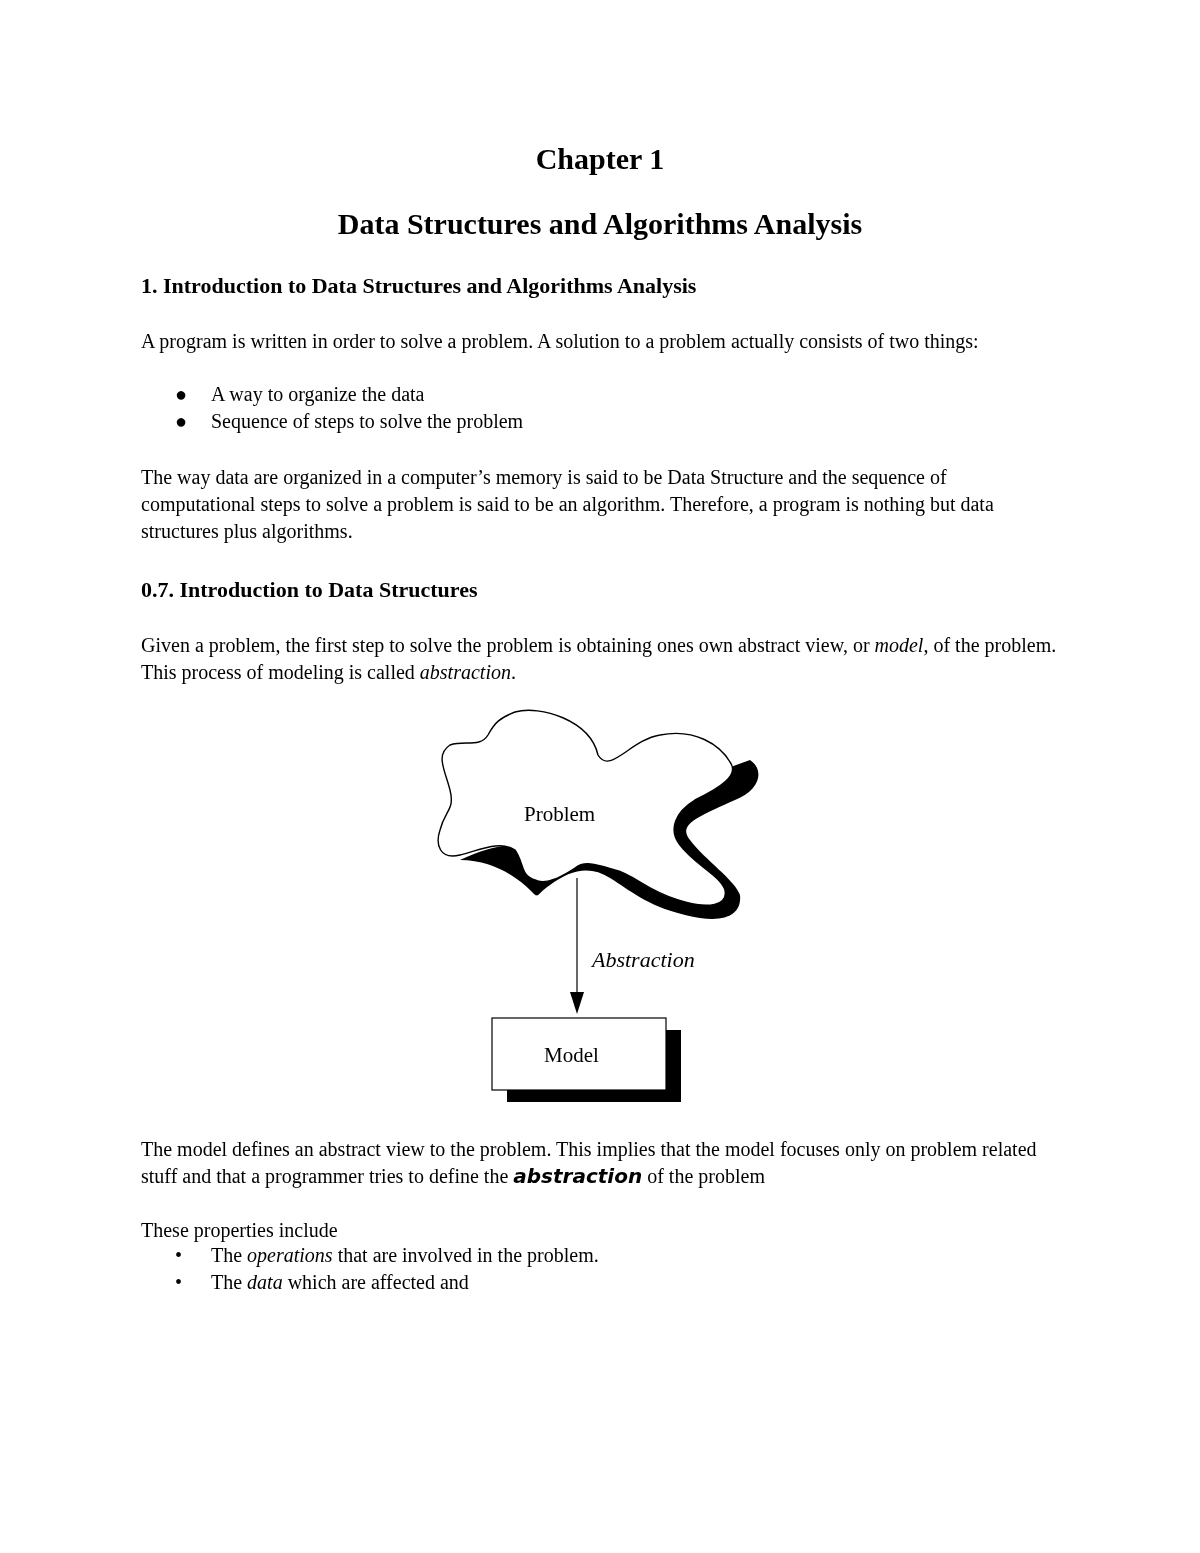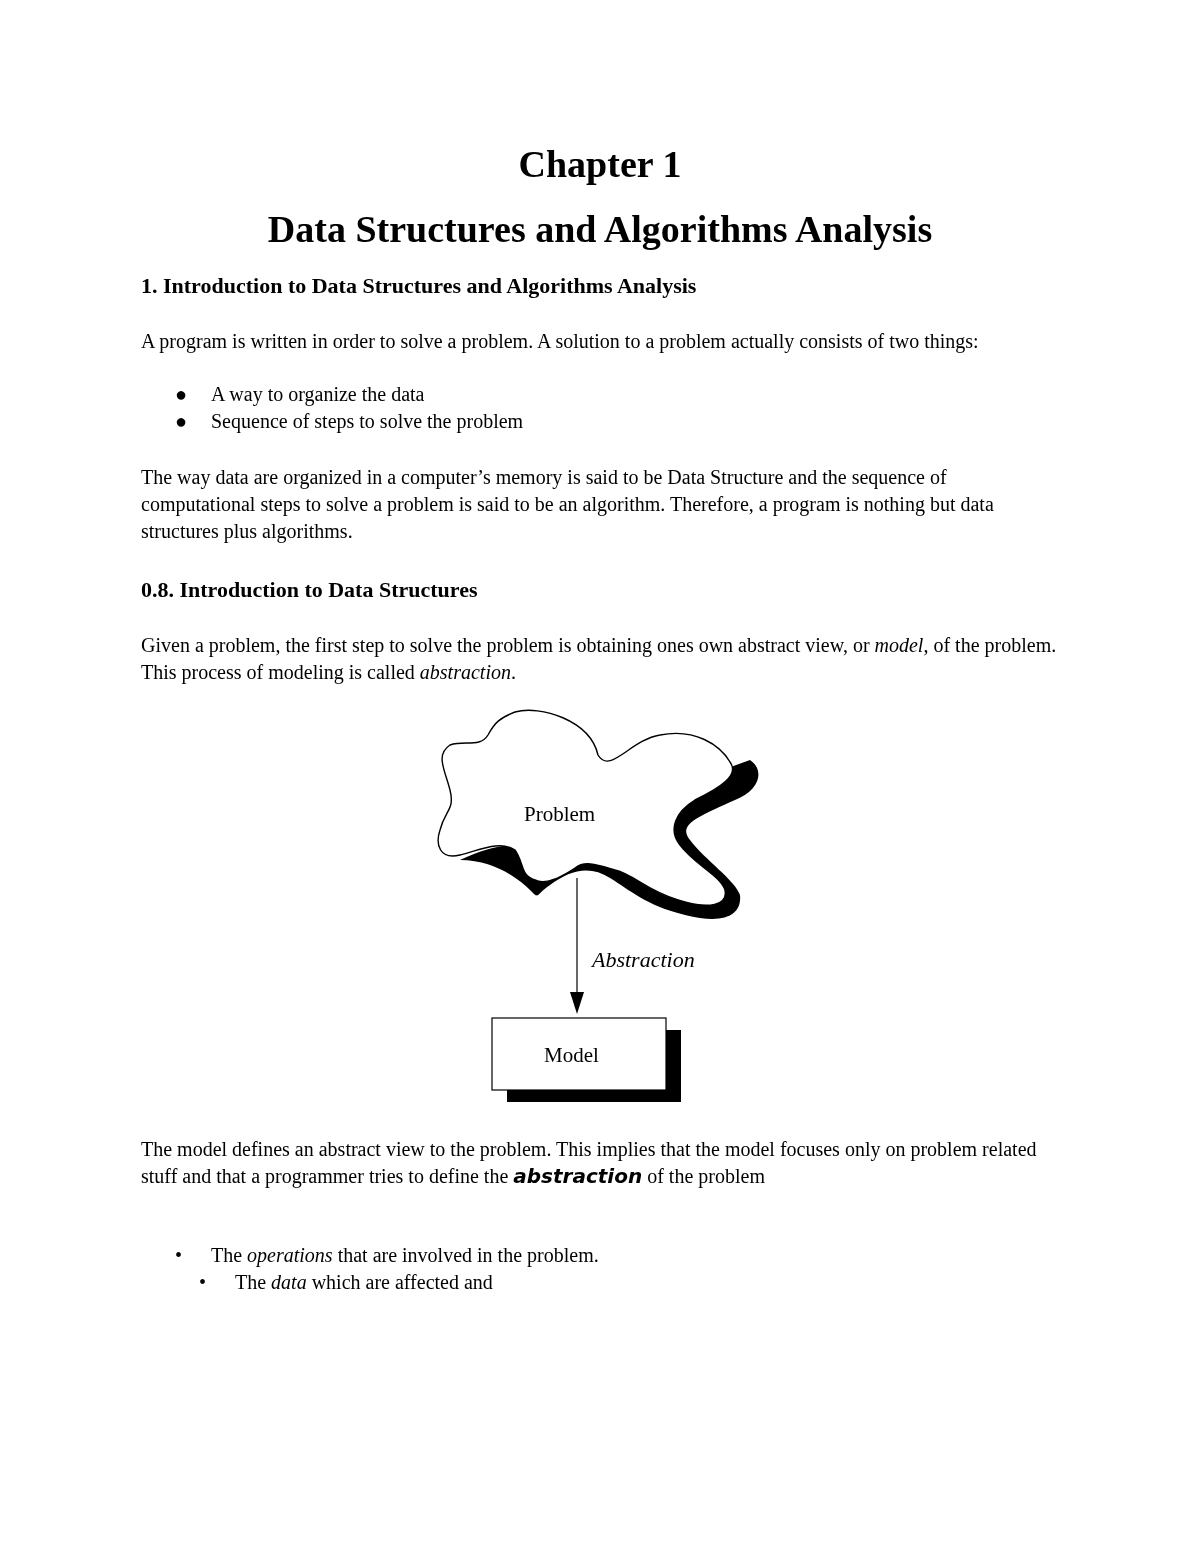--- a/index.html
+++ b/index.html
@@ -1,20 +1,20 @@
 <!DOCTYPE html>
 <html><head>
 <meta charset="utf-8">
 <style>
   html, body { margin:0; padding:0; background:#ffffff; }
   body { width:1200px; height:1553px; position:relative; overflow:hidden;
          font-family:"Liberation Serif", "DejaVu Serif", serif; color:#000; }
   .page { position:absolute; left:0; top:0; width:1200px; height:1553px; }
   .abs { position:absolute; white-space:nowrap; }
-  .title { left:0; width:1200px; text-align:center; font-weight:bold; font-size:38px; }
+  .title { left:0; width:1200px; text-align:center; font-weight:bold; font-size:30px; }
   .h2 { left:141px; font-weight:bold; font-size:22px; }
   .p { left:141px; font-size:20px; line-height:27px; white-space:normal; width:920px; }
   .bul { font-size:20px; left:175px; }
   .bul .dot { display:inline-block; width:36px; }
   .sans-it { font-family:"DejaVu Sans", sans-serif; font-style:italic; font-weight:bold; font-size:20px; }
   .it { font-style:italic; }
   svg text { font-family:"Liberation Serif", "DejaVu Serif", serif; }
 </style>
 </head>
 <body>
@@ -30,21 +30,21 @@
 
   <div class="abs bul" style="top:383px;font-family:Liberation Serif, serif;">
     <span class="dot">●</span><span>A way to organize the data</span>
   </div>
   <div class="abs bul" style="top:410px;">
     <span class="dot">●</span><span>Sequence of steps to solve the problem</span>
   </div>
 
   <div class="abs p" style="top:464px;">The way data are organized in a computer’s memory is said to be Data Structure and the sequence of computational steps to solve a problem is said to be an algorithm. Therefore, a program is nothing but data structures plus algorithms.</div>
 
-  <div class="abs h2" style="top:577px;">0.8. Introduction to Data Structures</div>
+  <div class="abs h2" style="top:577px;">0.7. Introduction to Data Structures</div>
 
   <div class="abs p" style="top:632px;">
     <span>Given a problem, the first step to solve the problem is obtaining ones own abstract view, or </span><span class="it">model</span><span>, of the problem. This process of modeling is called </span><span class="it">abstraction</span><span>.</span>
   </div>
 
   <svg class="abs" style="left:420px; top:700px;" width="360" height="420" viewBox="0 0 360 420">
     <g>
       <path d="M 330 60 C 345 70, 340 90, 315 100 C 275 118, 258 125, 270 140 C 285 160, 315 180, 320 195 C 322 215, 305 225, 265 215 C 225 205, 210 190, 190 178 C 170 165, 150 170, 130 185 C 115 195, 120 200, 110 190 C 100 180, 75 160, 40 160 C 60 150, 80 145, 95 145 Z" fill="#000"></path>
       <path d="M 95 12 C 120 5, 170 20, 178 55 C 190 75, 210 40, 240 35 C 275 28, 300 45, 310 62 C 320 75, 300 88, 275 100 C 255 112, 248 130, 260 145 C 275 165, 300 175, 305 190 C 308 205, 290 210, 258 200 C 225 190, 215 175, 195 170 C 178 165, 165 160, 155 168 C 140 178, 125 185, 115 180 C 100 175, 105 165, 95 150 C 80 140, 60 150, 40 155 C 20 160, 15 145, 20 130 C 25 110, 35 110, 30 90 C 25 70, 15 55, 30 45 C 45 40, 60 48, 68 35 C 75 22, 80 18, 95 12 Z" fill="#fff" stroke="#000" stroke-width="1.4"></path>
       <text x="104" y="121" font-size="21">Problem</text>
@@ -58,22 +58,23 @@
       <rect x="87" y="330" width="174" height="72" fill="#000"></rect>
       <rect x="72" y="318" width="174" height="72" fill="#fff" stroke="#000" stroke-width="1.2"></rect>
       <text x="124" y="362" font-size="21">Model</text>
     </g>
   </svg>
 
   <div class="abs p" style="top:1136px;">
     <span>The model defines an abstract view to the problem. This implies that the model focuses only on problem related stuff and that a programmer tries to define the </span><span class="sans-it">abstraction</span><span> of the problem</span>
   </div>
 
+  <div class="abs p" style="top:1217px;">These properties include</div>
 
-  <div class="abs bul" style="top:1271px;margin-left:24px;">
+  <div class="abs bul" style="top:1271px;">
     <span class="dot">•</span><span>The </span><span class="it">data</span><span> which are affected and</span>
   </div>
   <div class="abs bul" style="top:1244px;">
     <span class="dot">•</span><span>The </span><span class="it">operations</span><span> that are involved in the problem.</span>
   </div>
 
 
 </div>
 
 </body></html>

